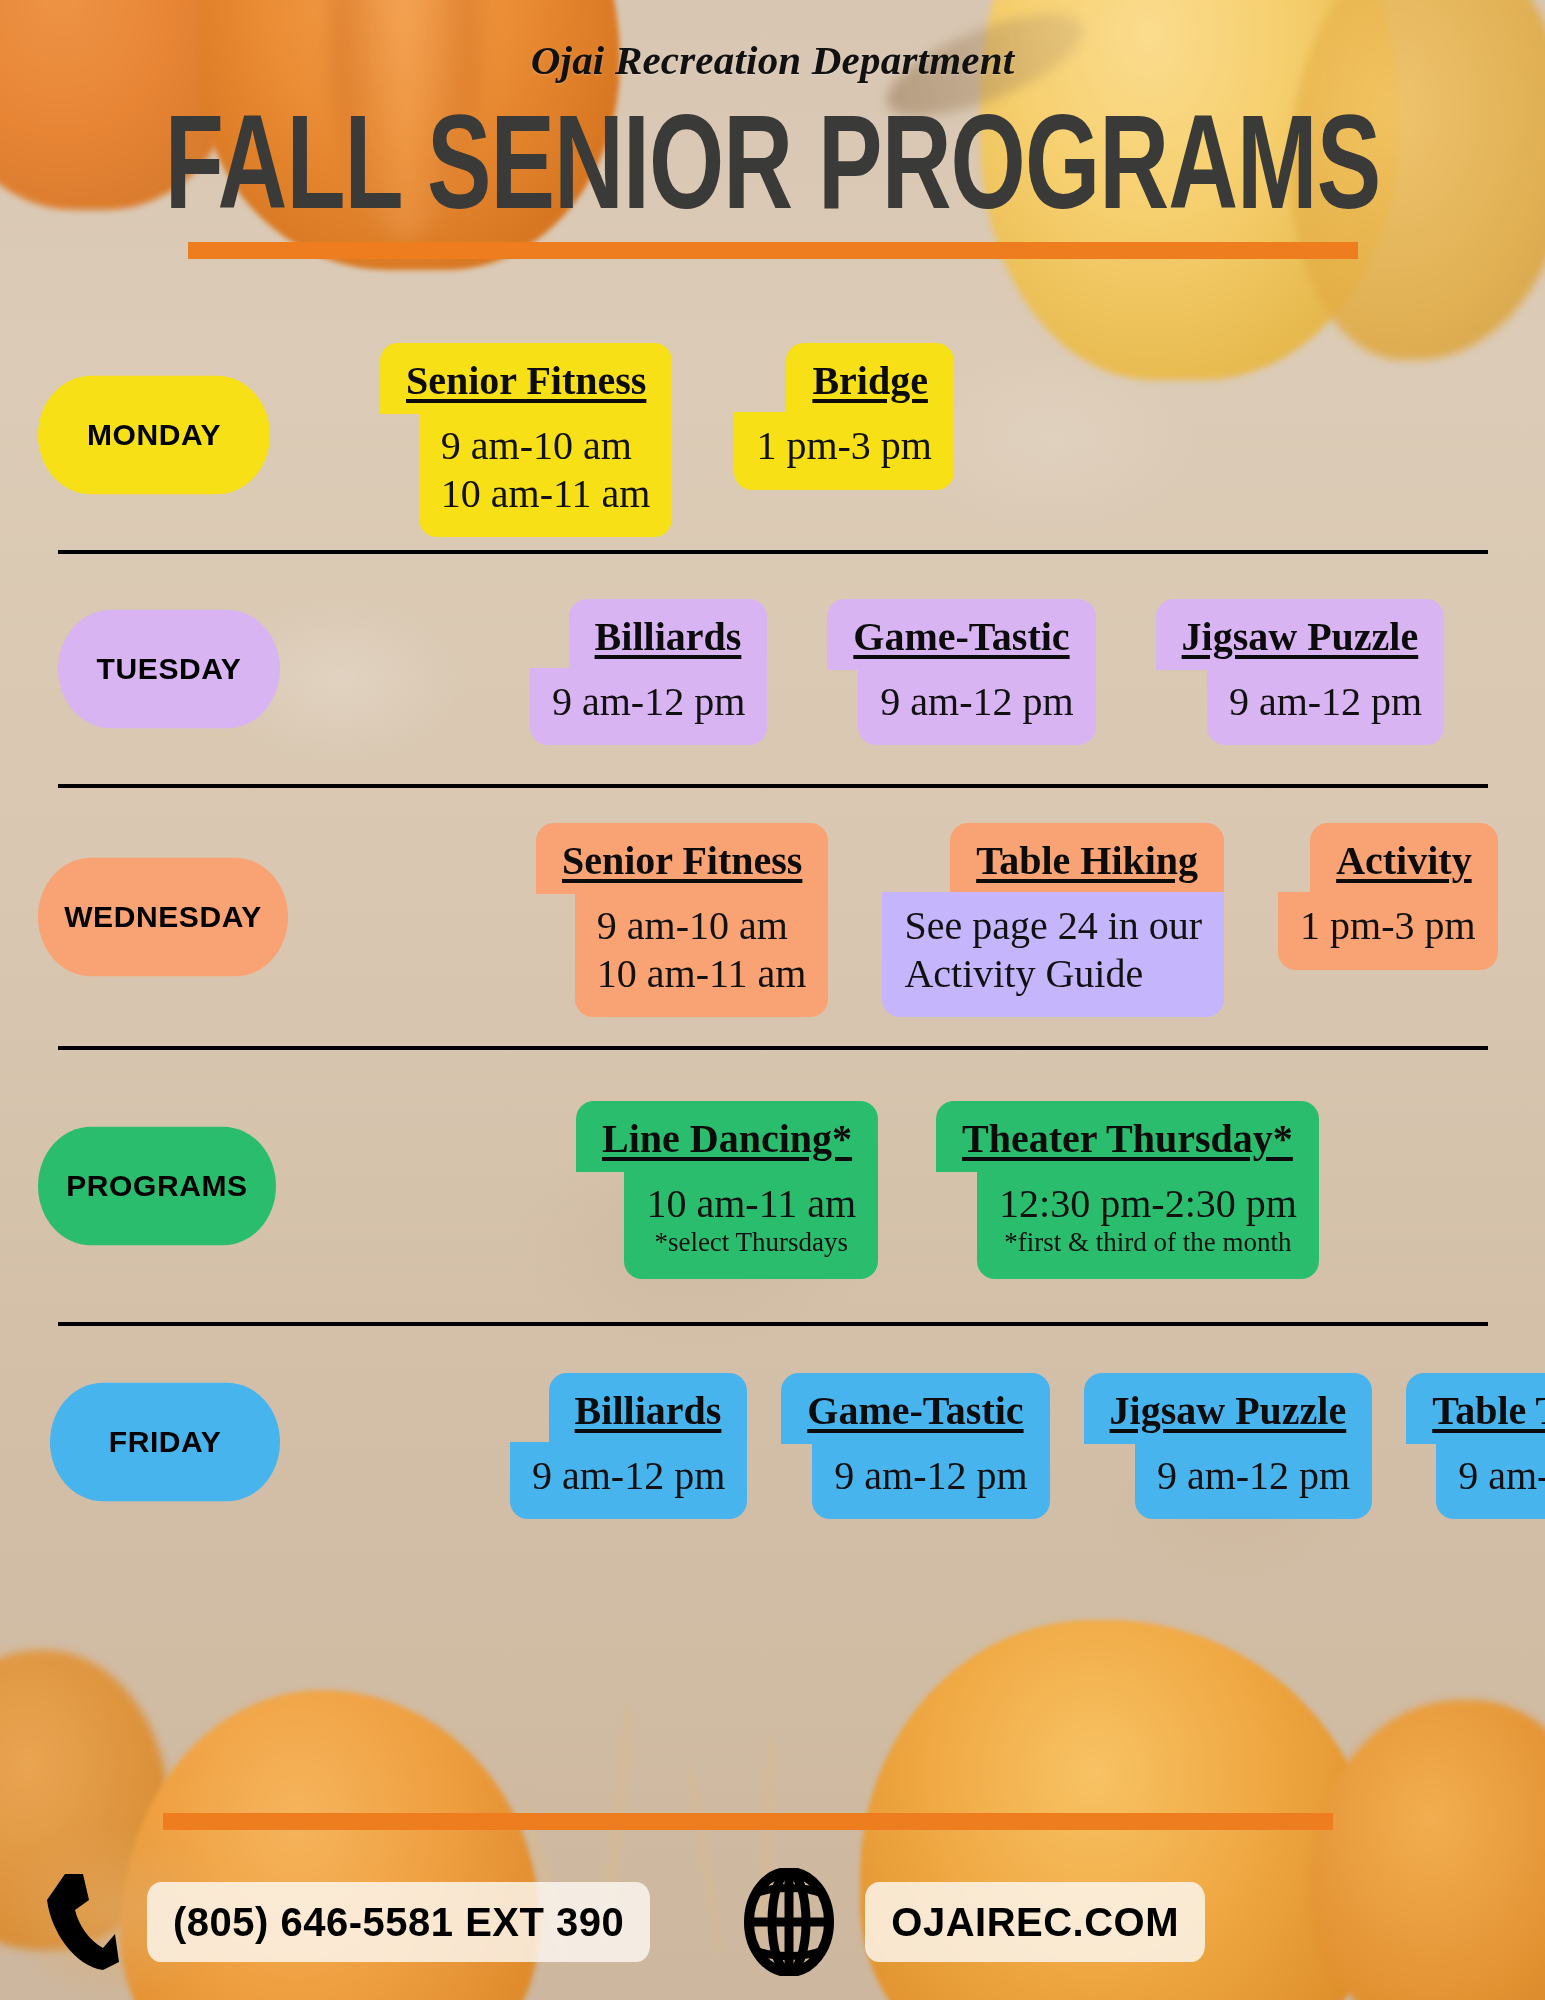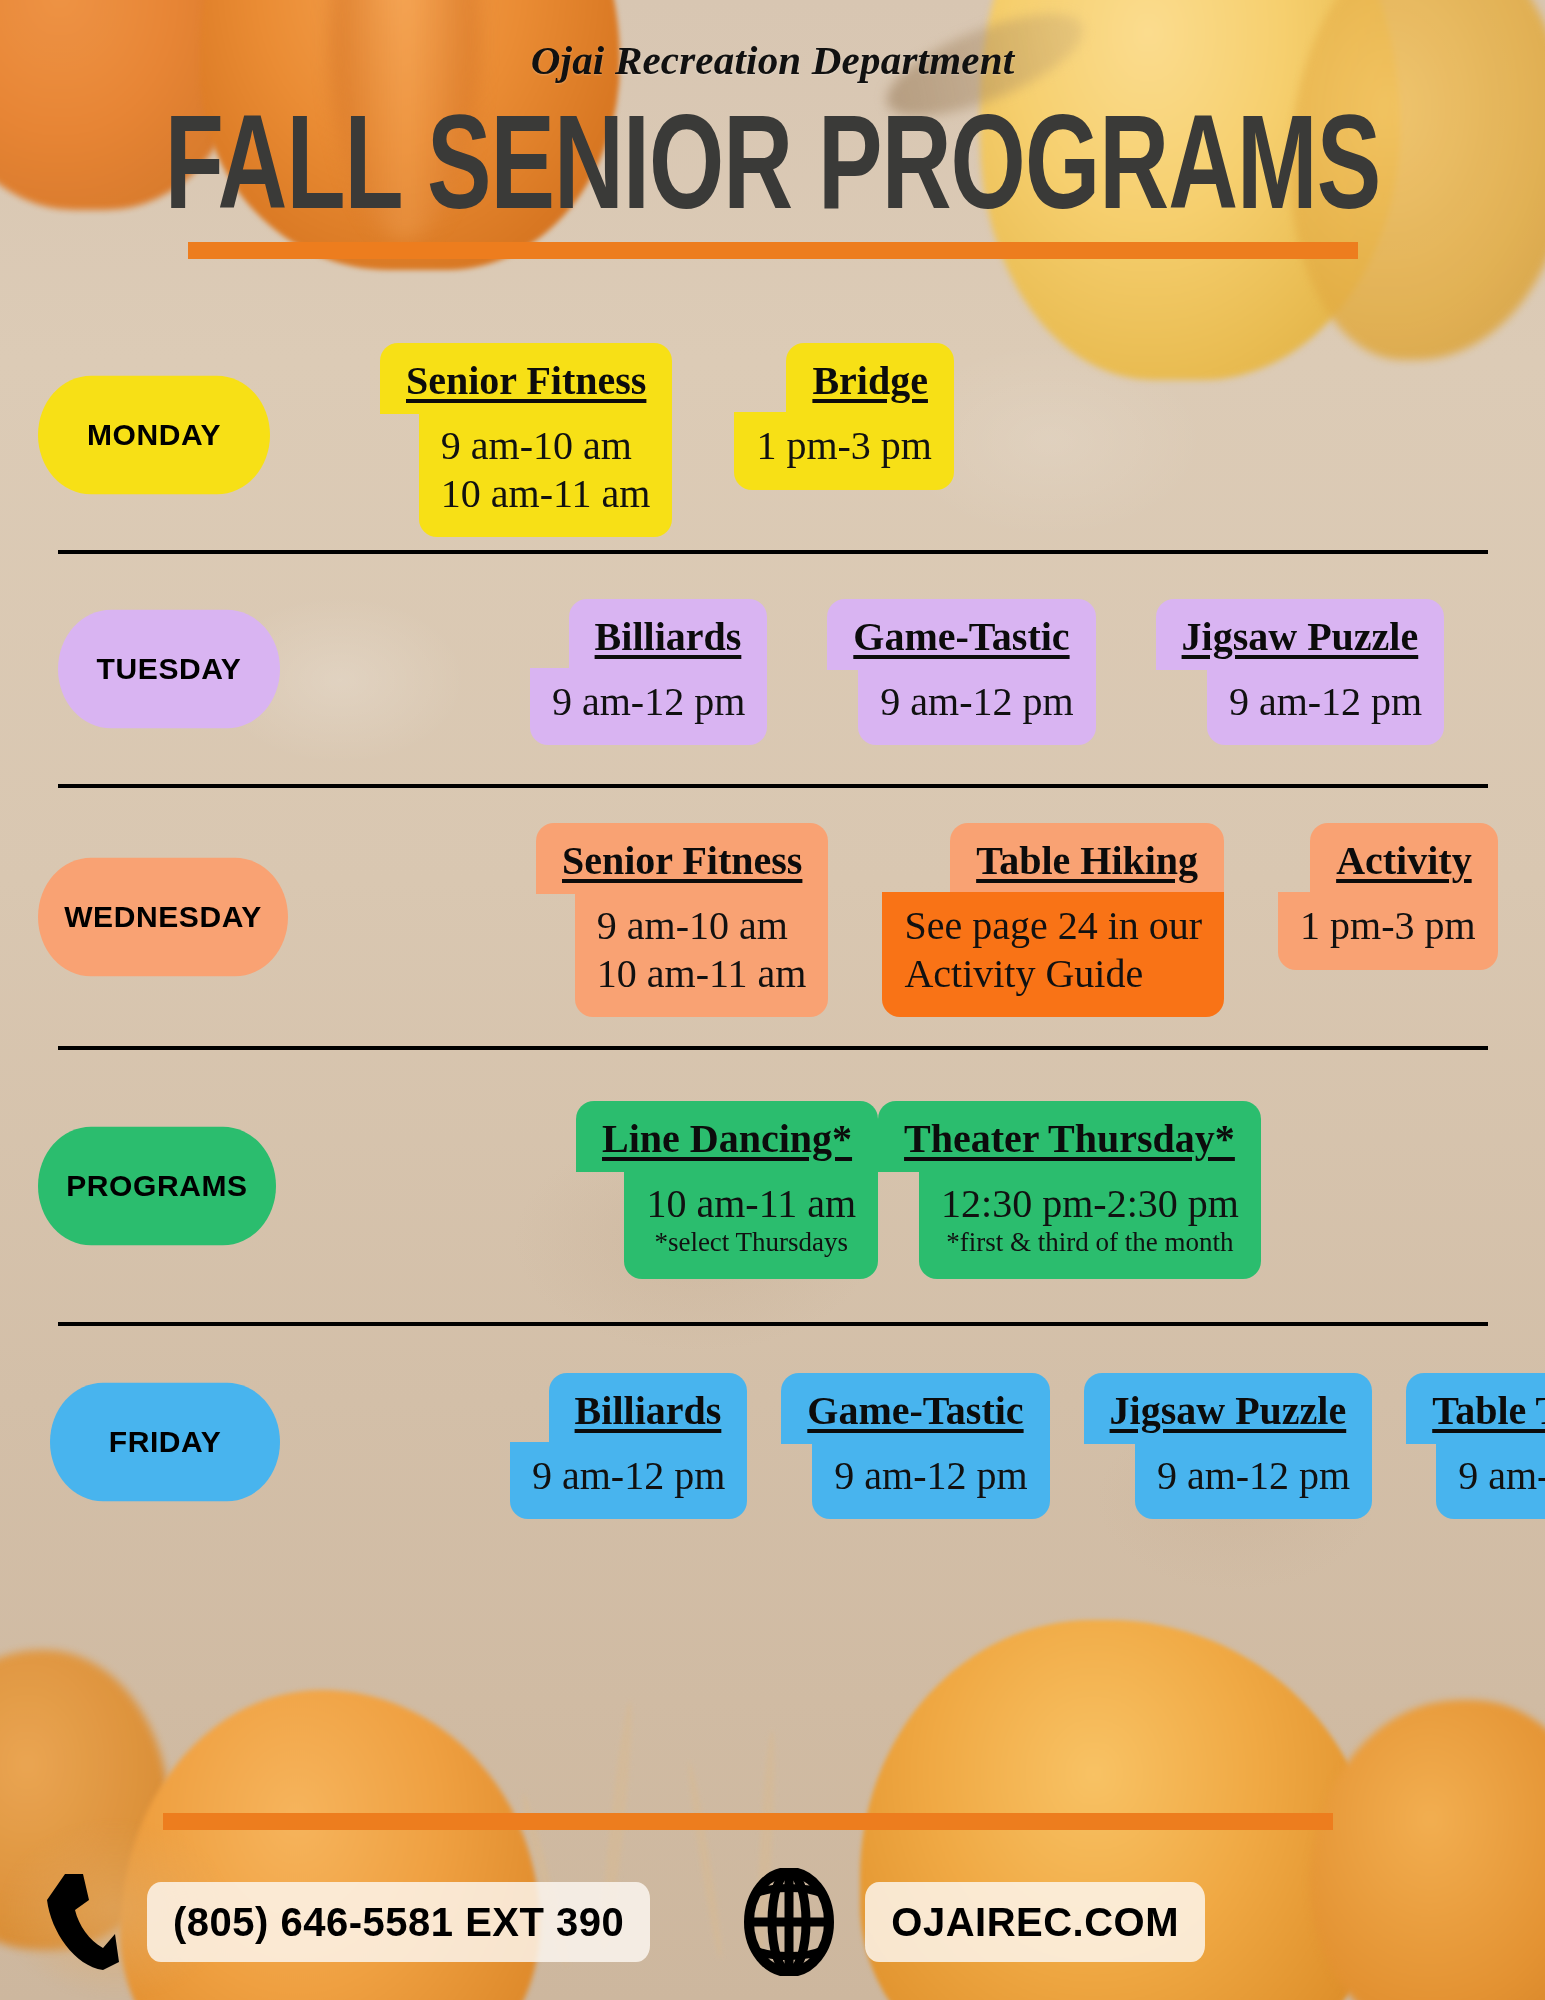--- a/index.html
+++ b/index.html
@@ -323,21 +323,21 @@
               <div class="c-time">
                 <div>9 am-10 am</div>
                 <div>10 am-11 am</div>
               </div>
             </div>
           </div>
           <div class="card" style="margin-top: 6px;">
             <div class="c-top" style="background: rgb(249, 162, 115);">
               <div class="c-name">Table Hiking</div>
             </div>
-            <div class="c-bot" style="background: #f97316;">
+            <div class="c-bot" style="background: #c4b5fd;">
               <div class="c-time">
                 <div>See page 24 in our</div>
                 <div>Activity Guide</div>
               </div>
             </div>
           </div>
           <div class="card" style="margin-top: 6px;">
             <div class="c-top" style="background: rgb(249, 162, 115);">
               <div class="c-name">Activity</div>
             </div>
@@ -349,21 +349,21 @@
           </div>
         </div>
       </div>
     </div>
     <div class="divider"></div>
     <div class="row" style="height: 272px;">
       <div class="row-inner">
         <div class="day-pill" style="background: rgb(43, 189, 110); width: 238px;">
           <span>PROGRAMS</span>
         </div>
-        <div class="cards" style="margin-left: 300px; ">
+        <div class="cards" style="margin-left: 300px; gap: 58px;">
           <div class="card" style="margin-top: 8px;">
             <div class="c-top" style="background: rgb(43, 189, 110);">
               <div class="c-name">Line Dancing*</div>
             </div>
             <div class="c-bot" style="background: rgb(43, 189, 110);">
               <div class="c-time">
                 <div>10 am-11 am</div>
               </div>
               <div class="c-note">*select Thursdays</div>
             </div>

